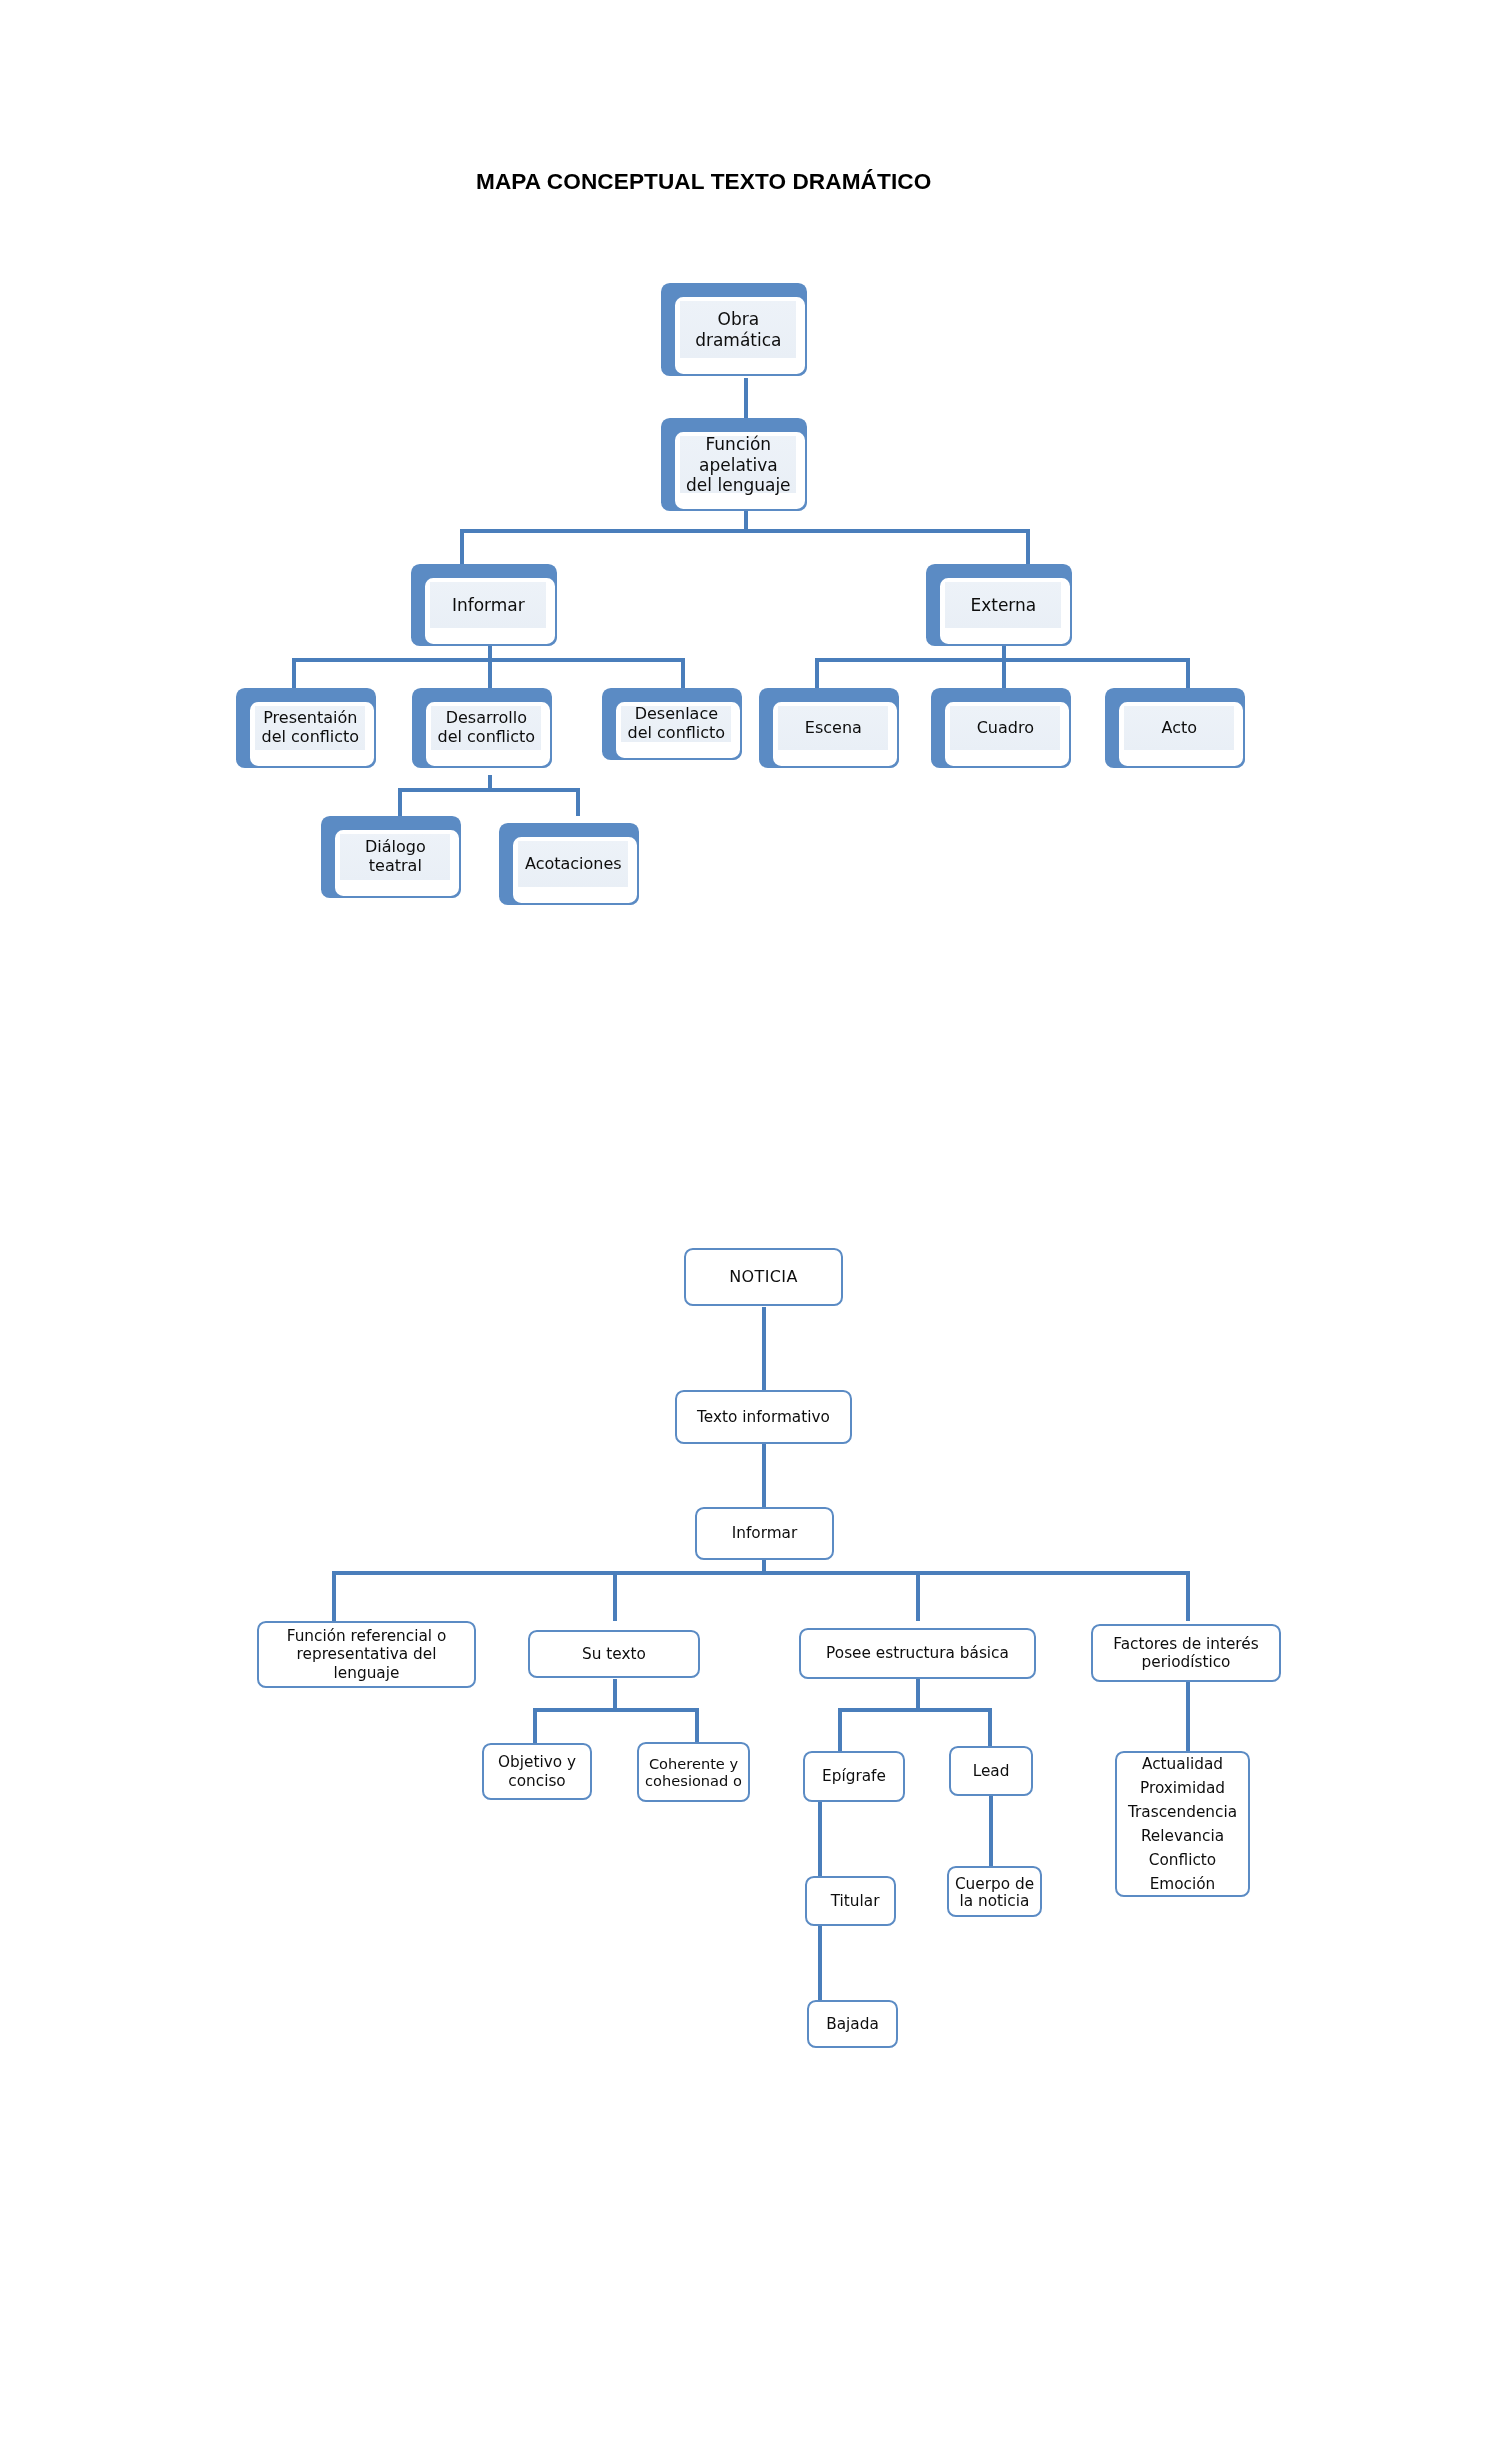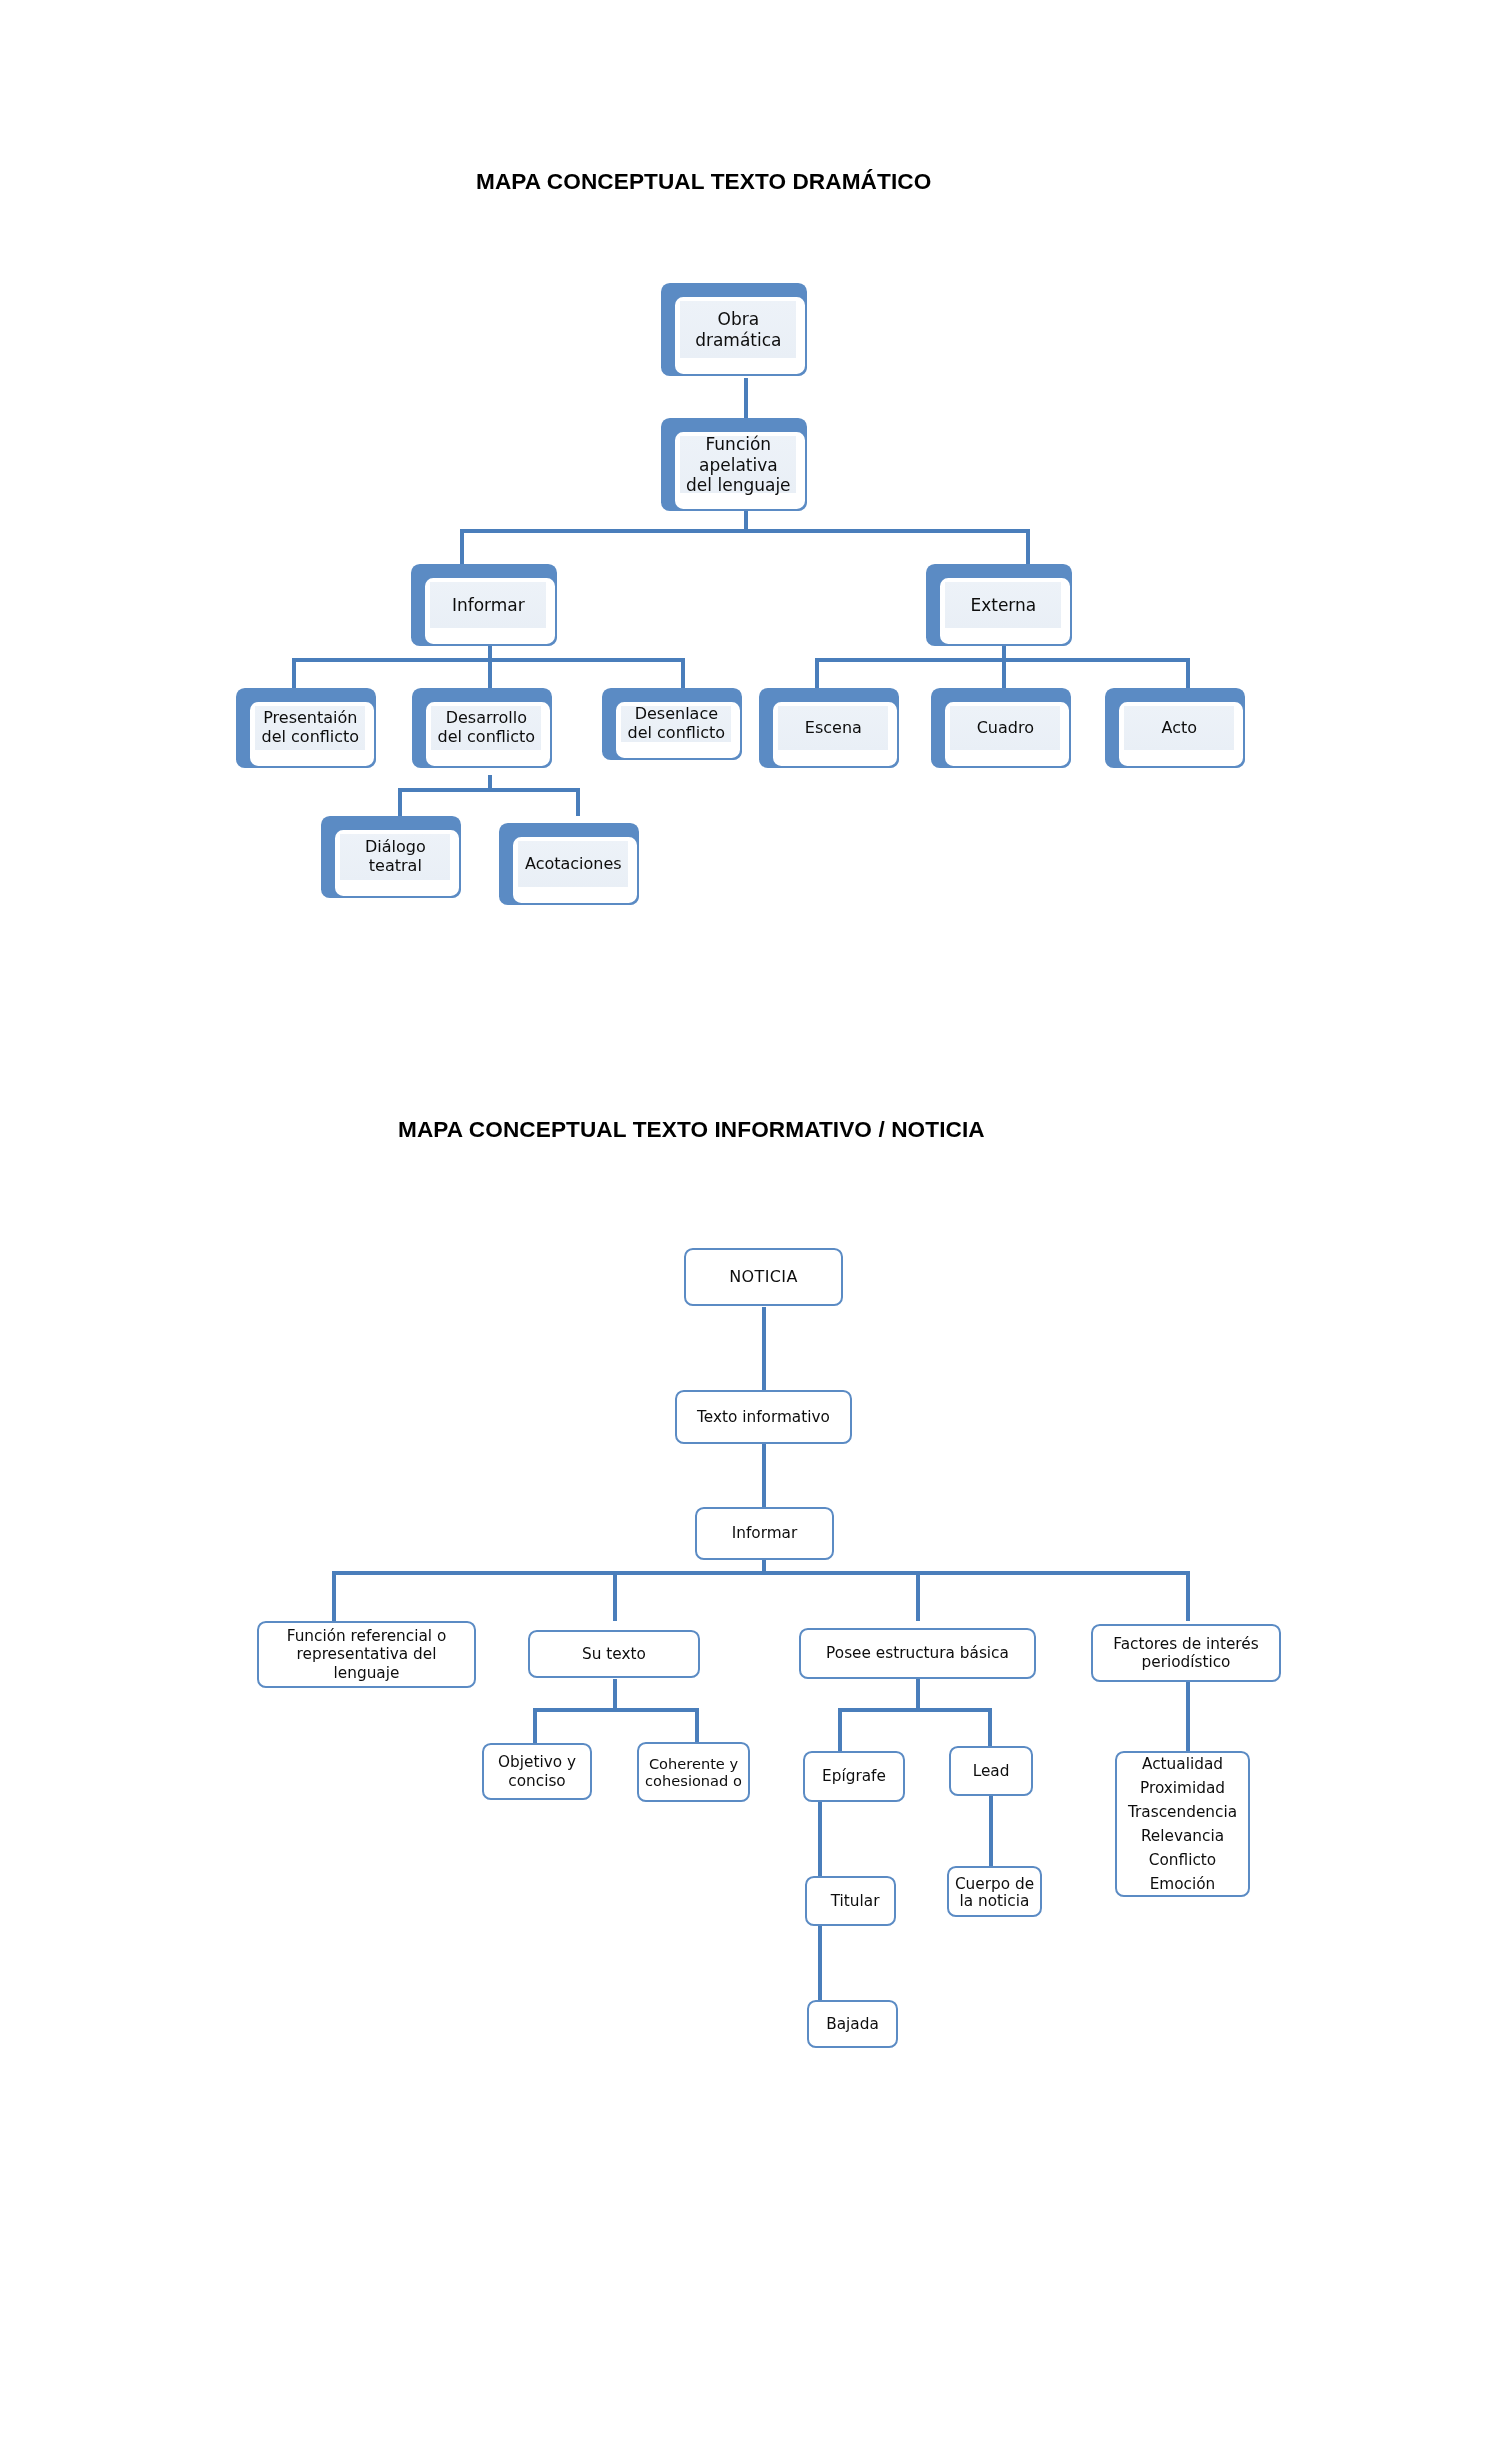--- a/index.html
+++ b/index.html
@@ -184,21 +184,20 @@
 
     <div class="sa small" style="left:499px;top:823px;width:140px;height:82px;">
       <div class="plate"></div>
       <div class="card">
         <div class="inner">Acotaciones</div>
       </div>
     </div>
 
   </div>
 
-  <div class="map-title" id="title-2">MAPA CONCEPTUAL TEXTO INFORMATIVO / NOTICIA</div>
 
   <div>
 
     <div class="ln v" style="left:762px;top:1307px;height:83px;"></div>
     <div class="ln v" style="left:762px;top:1431px;height:77px;"></div>
 
     <div class="ln v" style="left:762px;top:1548px;height:25px;"></div>
     <div class="ln h" style="left:332px;top:1571px;width:858px;"></div>
     <div class="ln v" style="left:332px;top:1571px;height:50px;"></div>
     <div class="ln v" style="left:613px;top:1571px;height:50px;"></div>

